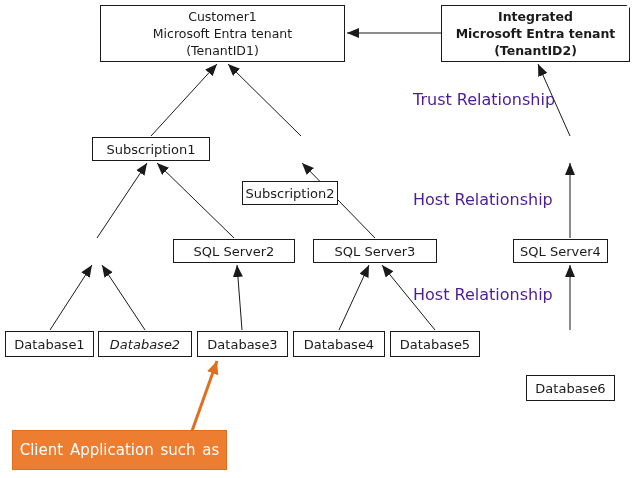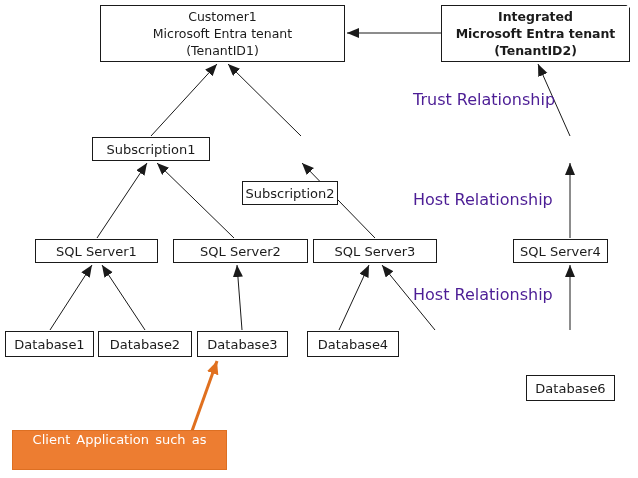--- a/index.html
+++ b/index.html
@@ -40,27 +40,27 @@
     font-size: 12.5px;
     line-height: 17px;
     text-align: center;
   }
   #customer-tenant   { left: 100px; top: 5px;   width: 245px; height: 57px; }
   #integrated-tenant { left: 441px; top: 5px;   width: 189px; height: 57px; font-weight: bold; }
   #subscription1     { left: 92px;  top: 137px; width: 118px; height: 24px; }
   #subscription2     { left: 242px; top: 137px; width: 96px; height: 24px; margin-top: 44px; }
   #subscription3     { left: 513px; top: 137px; width: 117px; height: 24px; }
   #sql-server1       { left: 35px;  top: 239px; width: 123px; height: 24px; }
-  #sql-server2       { left: 173px; top: 239px; width: 135px; height: 24px; }
+  #sql-server2       { left: 173px; top: 239px; width: 122px; height: 24px; }
   #sql-server3       { left: 313px; top: 239px; width: 124px; height: 24px; }
   #sql-server4       { left: 513px; top: 239px; width: 95px; height: 24px; }
   #database1         { left: 5px;   top: 331px; width: 89px;  height: 26px; }
-  #database2         { left: 98px;  top: 331px; width: 94px;  height: 26px; }
+  #database2         { left: 98px;  top: 331px; width: 94px;  height: 26px; font-style: italic; }
   #database3         { left: 197px; top: 331px; width: 91px;  height: 26px; }
-  #database4         { left: 293px; top: 331px; width: 92px;  height: 26px; margin-left: 14px; }
+  #database4         { left: 293px; top: 331px; width: 92px;  height: 26px; }
   #database5         { left: 390px; top: 331px; width: 90px;  height: 26px; }
   #database6         { left: 526px; top: 331px; width: 89px;  height: 26px; margin-top: 44px; }
   .gray-label {
     position: absolute;
     font-size: 16px;
     line-height: 15px;
     color: #4c1d95;
     white-space: nowrap;
   }
   #label-trust      { left: 413px; top: 92px;  }
@@ -69,26 +69,27 @@
   .callout {
     position: absolute;
     left: 12px;
     top: 430px;
     width: 215px;
     height: 40px;
     box-sizing: border-box;
     background: #ed7d31;
     border: 1px solid #dd6f22;
     color: #ffffff;
-    font-size: 13px;
+    font-size: 15px;
     line-height: 18px;
     word-spacing: 2px;
     display: flex;
     flex-direction: column;
     align-items: center;
+    justify-content: center;
     text-align: center;
     white-space: nowrap;
   }
 </style>
 </head>
 <body>
 
 <div class="canvas">
 
   <svg class="edges" viewBox="0 0 638 478" xmlns="http://www.w3.org/2000/svg">
@@ -129,29 +130,29 @@
 
   <div class="box tenant" id="integrated-tenant">
     <div>Integrated</div>
     <div>Microsoft Entra tenant</div>
     <div>(TenantID2)</div>
   </div>
 
   <div class="box" id="subscription1">Subscription1</div>
   <div class="box" id="subscription2">Subscription2</div>
 
-  <div class="box" id="sql-server1">SQL Server1</div>
   <div class="box" id="sql-server2">SQL Server2</div>
   <div class="box" id="sql-server3">SQL Server3</div>
   <div class="box" id="sql-server4">SQL Server4</div>
 
   <div class="box" id="database1">Database1</div>
   <div class="box" id="database2">Database2</div>
   <div class="box" id="database3">Database3</div>
   <div class="box" id="database4">Database4</div>
+  <div class="box" id="database5">Database5</div>
   <div class="box" id="database6">Database6</div>
 
   <div class="gray-label" id="label-trust">Trust Relationship</div>
   <div class="gray-label" id="label-host-upper">Host Relationship</div>
   <div class="gray-label" id="label-host-lower">Host Relationship</div>
 
   <div class="callout">
     <div>Client Application such as</div>
   </div>
 

